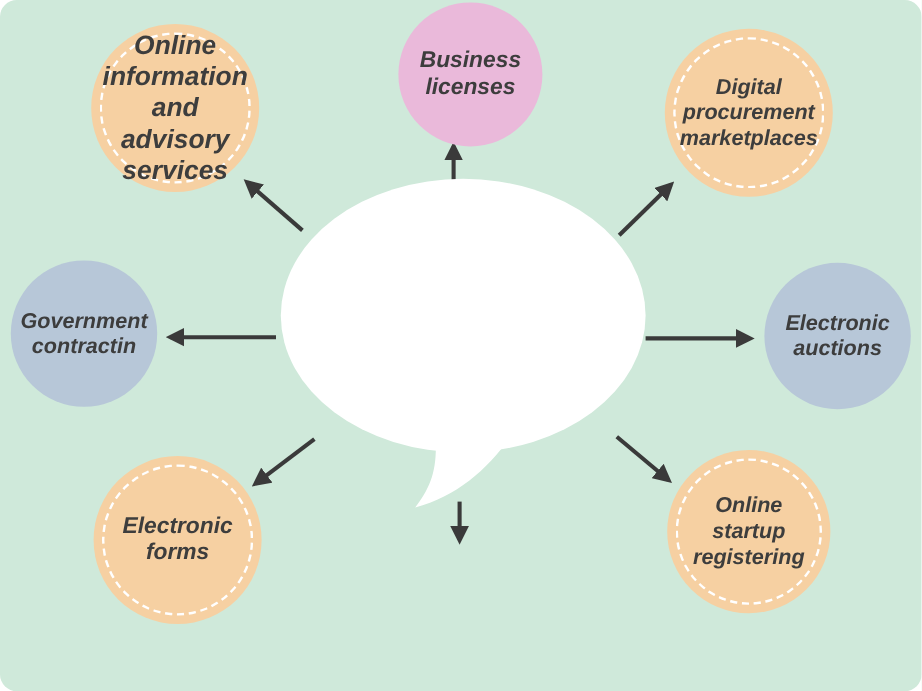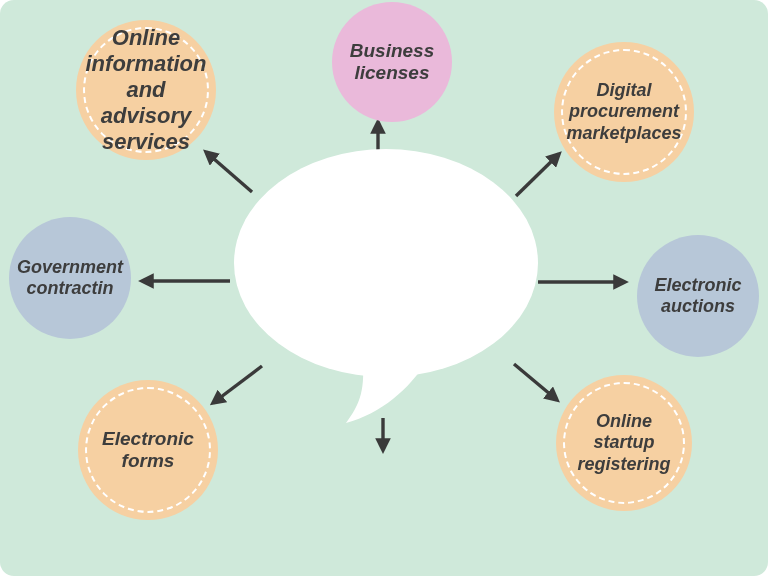--- a/index.html
+++ b/index.html
@@ -24,23 +24,23 @@
   .node.blue{background:var(--blue);text-align:center;}
   .node .dash{
     position:absolute; inset:7px; border:2px dashed #ffffff;
     border-radius:50%; pointer-events:none;
   }
   .node .lbl{position:relative; z-index:1;}
 
   
   .n-online-info       {left:76px;  top:20px;  width:140px; height:140px; font-size:22px;}
   .n-business-licenses {left:332px; top:2px;   width:120px; height:120px; font-size:19px;}
-  .n-digital-procure   {left:554px; top:42px;  width:140px; height:140px; font-size:18px;}
+  .n-digital-procure   {left:554px; top:24px;  width:140px; height:140px; font-size:18px;}
   .n-gov-contracting   {left:9px;   top:217px; width:122px; height:122px; font-size:18px;}
-  .n-e-auctions        {left:637px; top:235px; width:122px; height:122px; font-size:18px;}
+  .n-e-auctions        {left:637px; top:219px; width:122px; height:122px; font-size:18px;}
   .n-e-forms           {left:78px;  top:380px; width:140px; height:140px; font-size:19px;}
   .n-online-startup    {left:556px; top:375px; width:136px; height:136px; font-size:18px;}
   .n-tax               {left:328px; top:454px; width:120px; height:120px; font-size:19px;}
 
   .bubble-label{
     position:absolute; left:234px; top:148px; width:304px; height:230px;
     display:flex; align-items:center; justify-content:center;
     font-size:36px; font-weight:700; color:var(--text); z-index:3;
     letter-spacing:-0.5px;
   }

